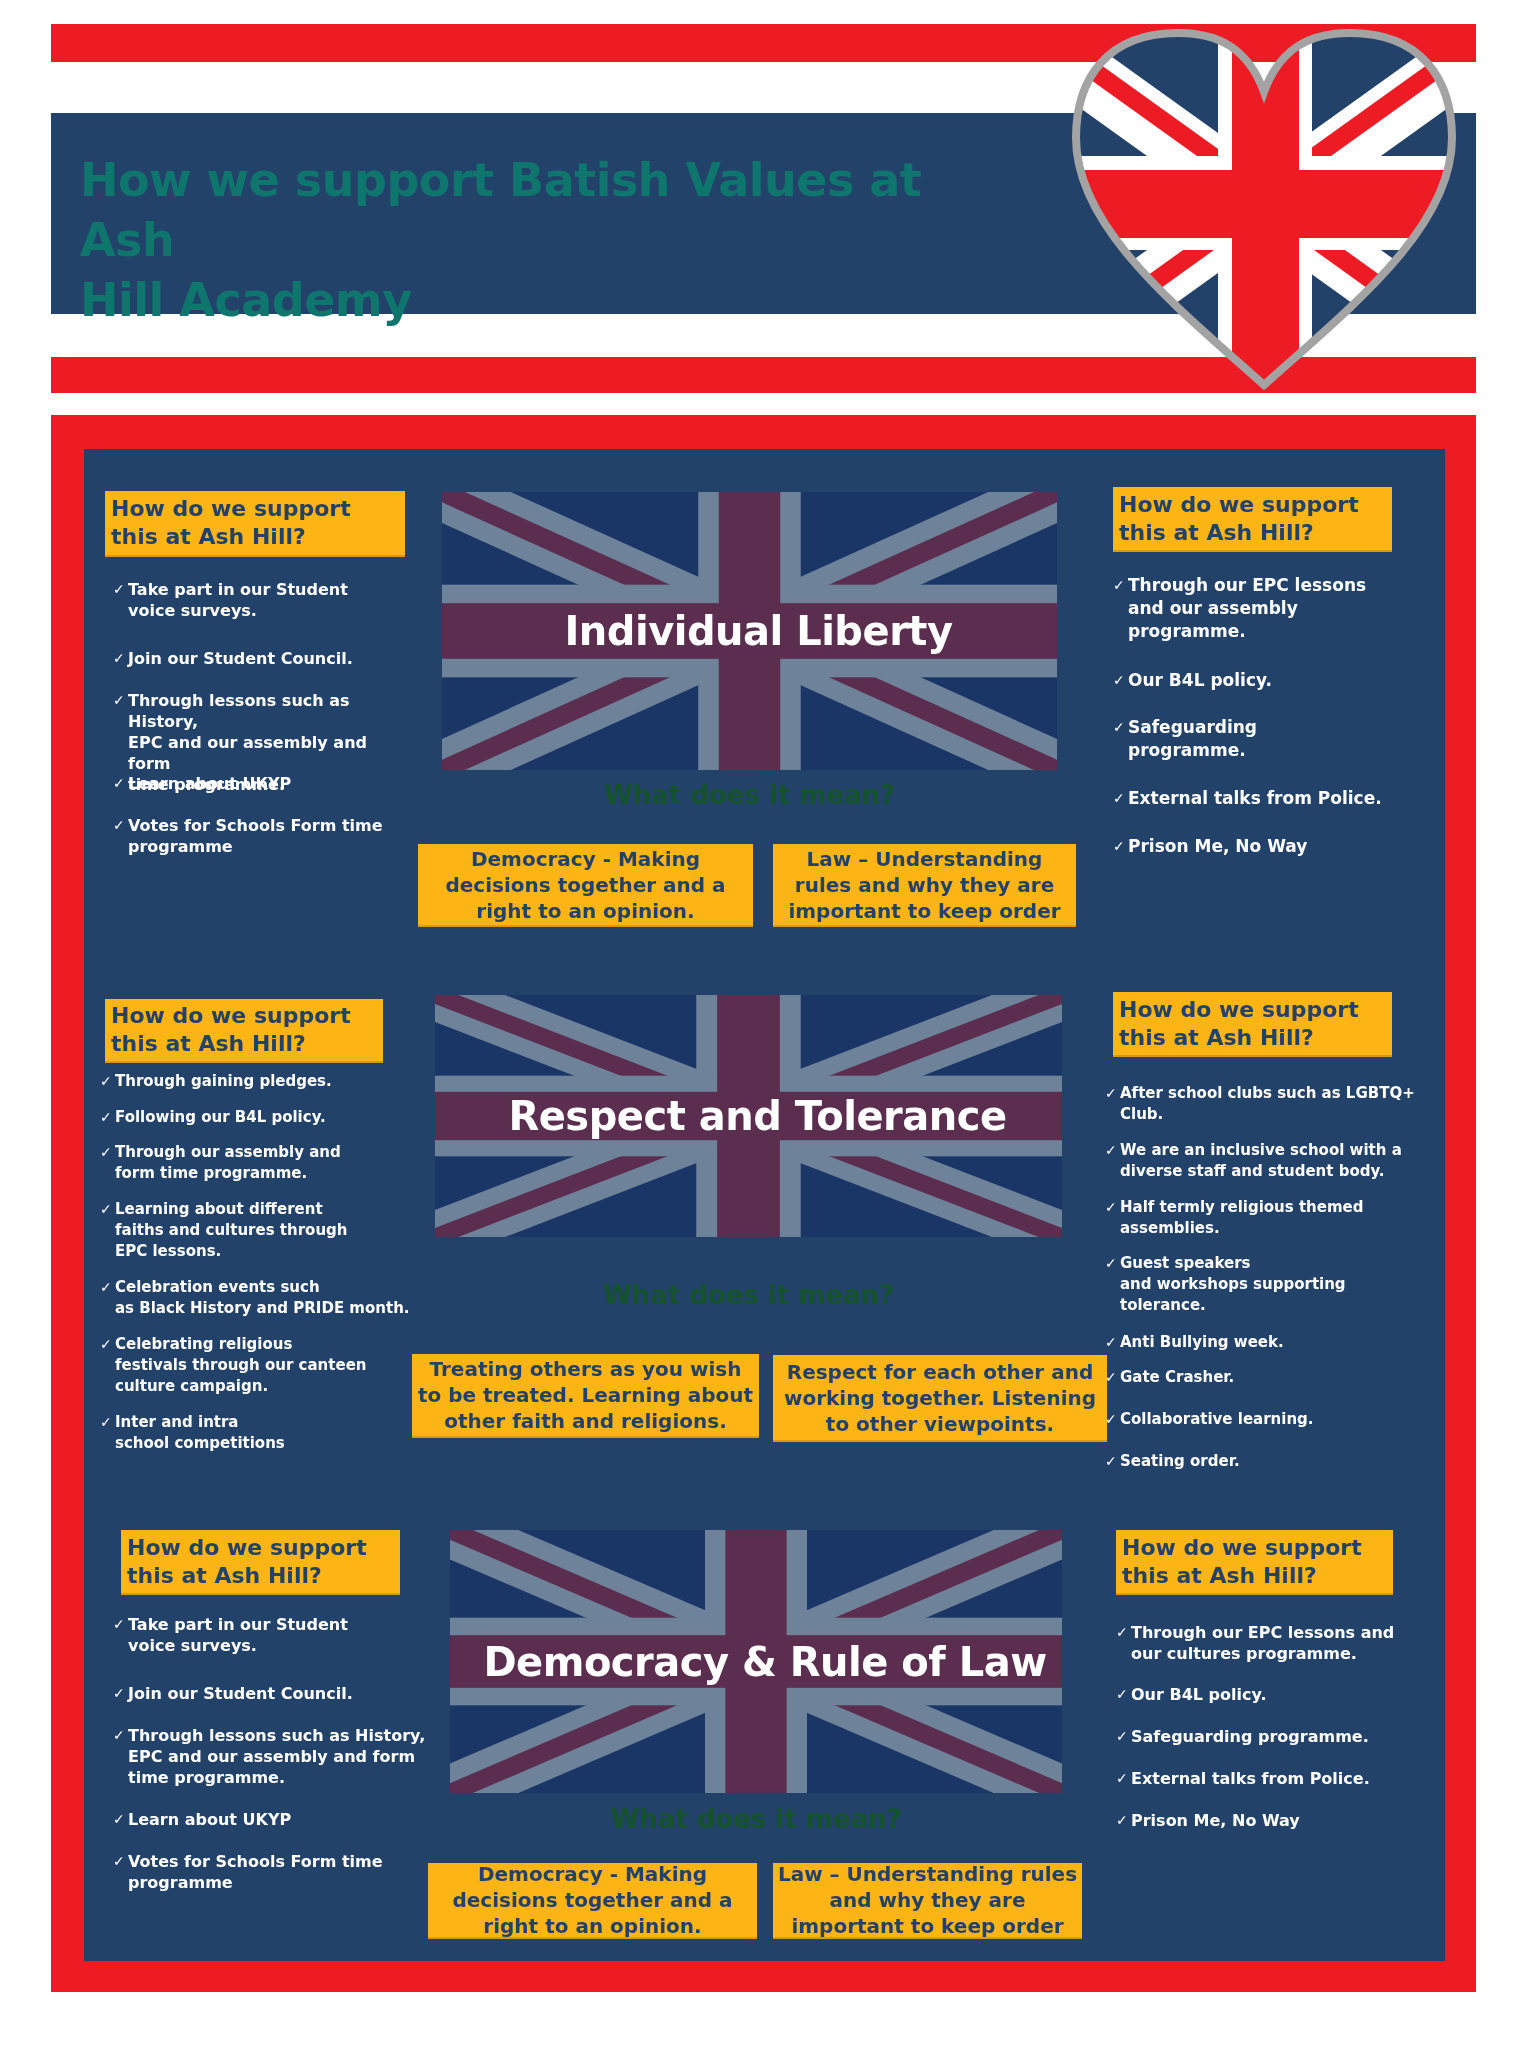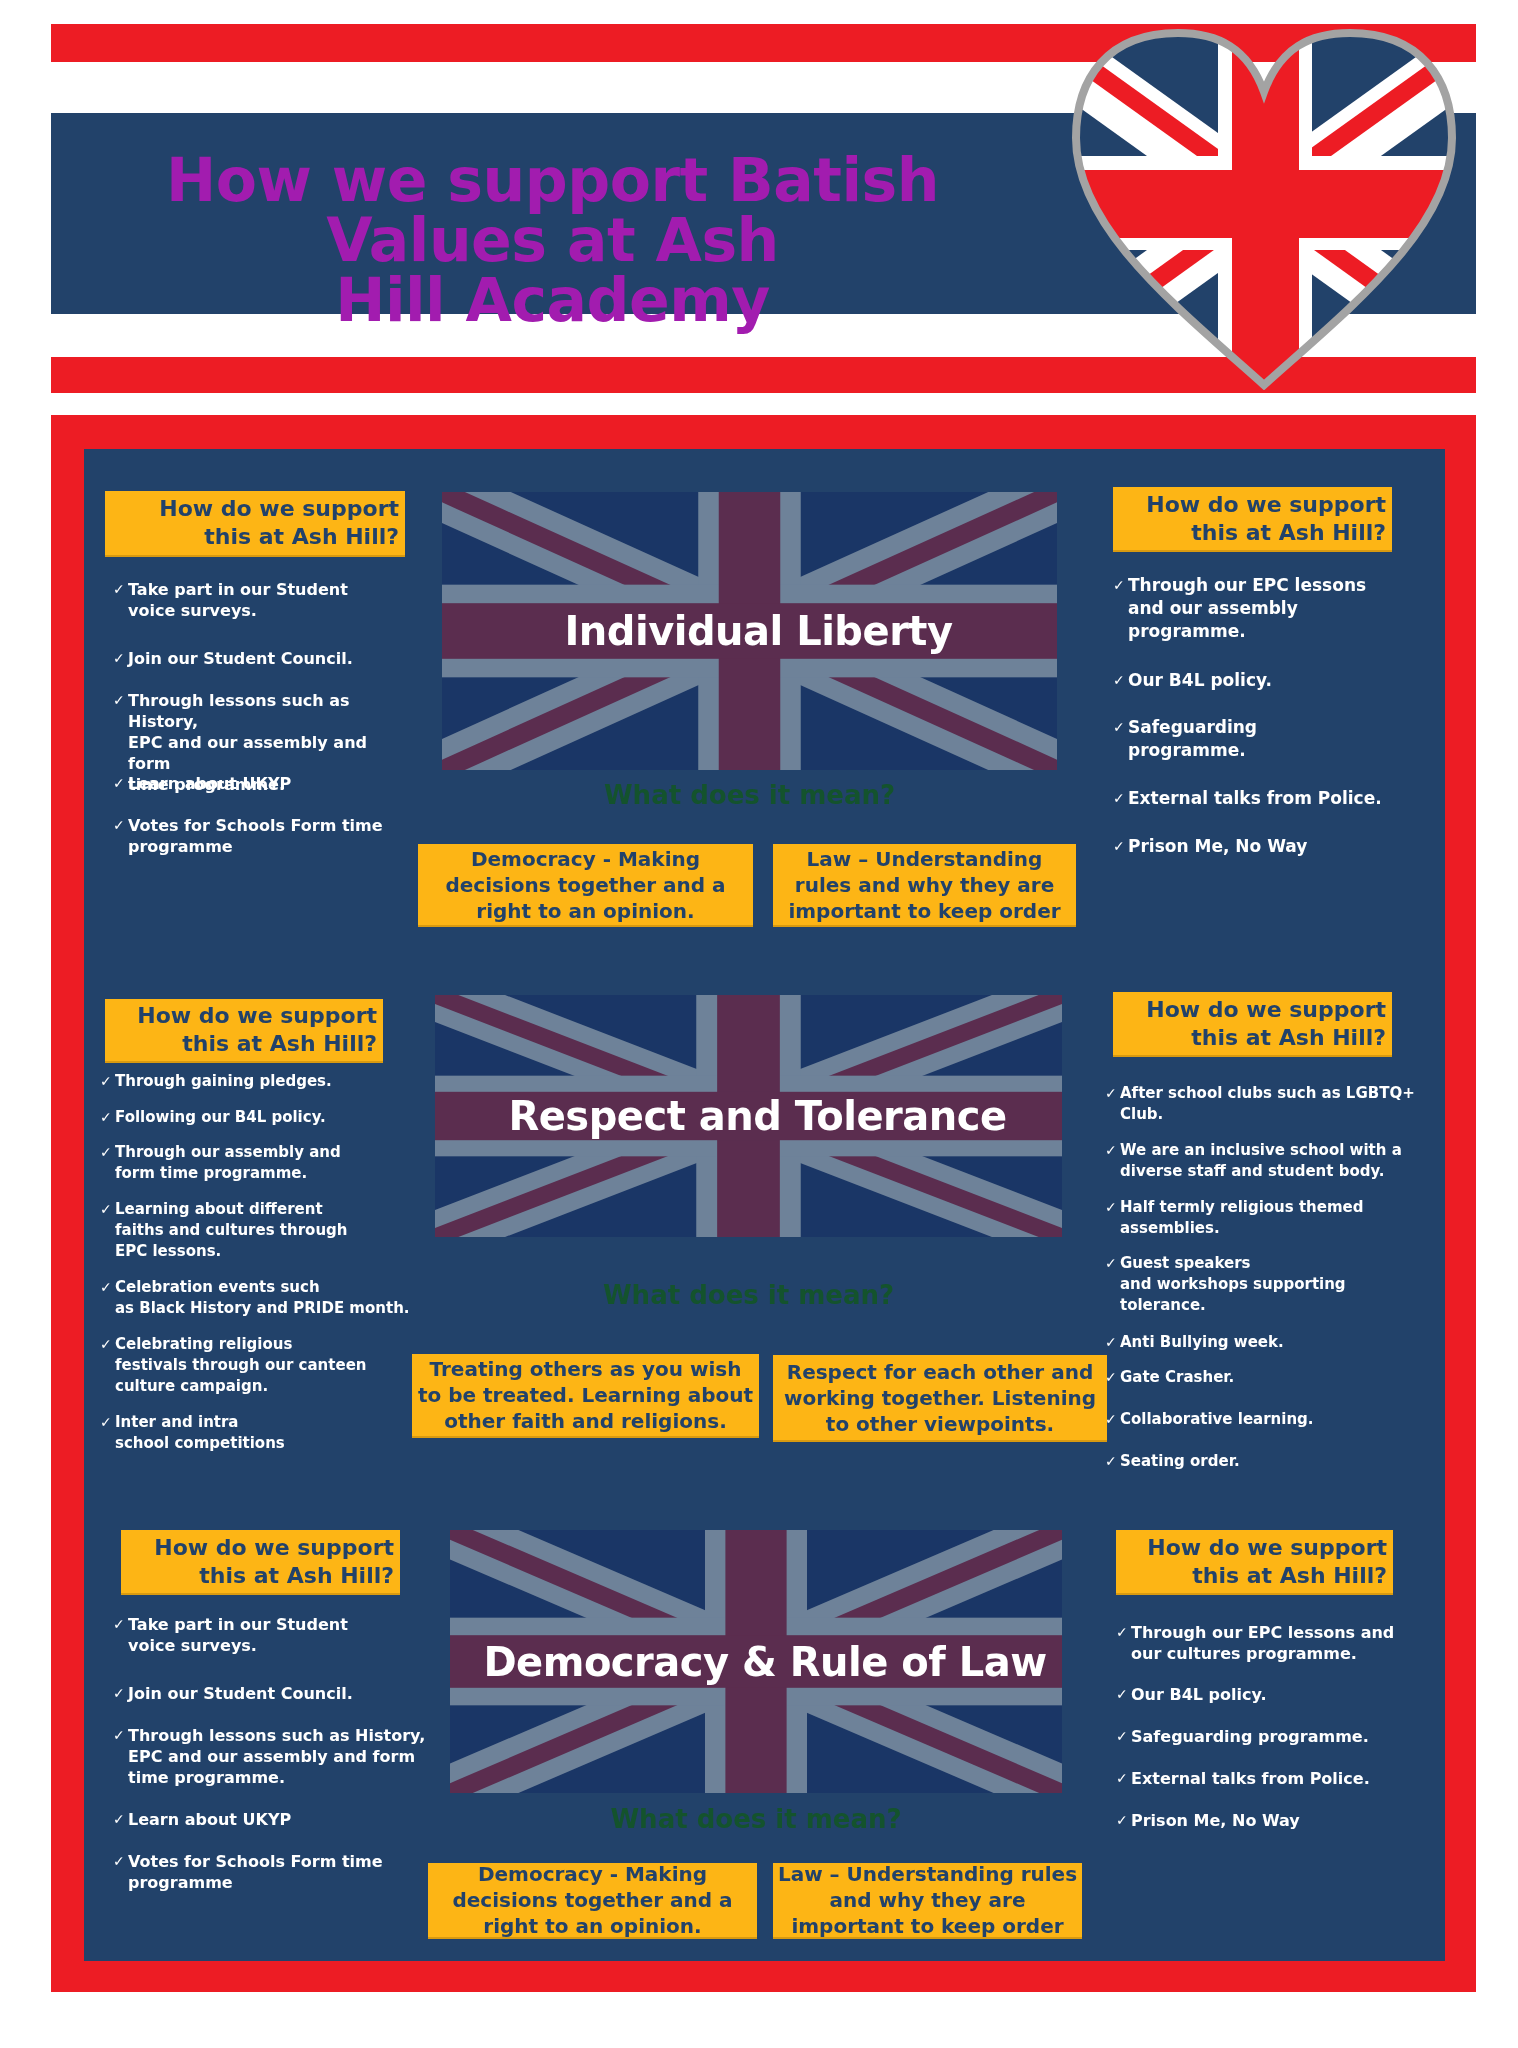--- a/index.html
+++ b/index.html
@@ -1,21 +1,21 @@
 <!DOCTYPE html>
 <html><head>
 <meta charset="utf-8">
 <style>
   html, body { margin:0; padding:0; background:#ffffff; }
   body { width:1518px; height:2048px; position:relative; overflow:hidden; font-family:"DejaVu Sans", sans-serif; }
   .abs { position:absolute; }
   .red { background:#ed1c24; }
   .navy { background:#22426a; }
-  .title { position:absolute; left:80px; top:150px; width:945px; text-align:center; color:#a21caf; font-weight:bold; font-size:60px; line-height:60px; letter-spacing:-0.5px; }
-  .hdrbox { position:absolute; background:#fdb515; color:#22426a; font-weight:bold; font-size:22px; line-height:28px; text-align:right; display:flex; align-items:center; justify-content:center; box-sizing:border-box; padding:2px 6px; border-bottom:2px solid #d99a10; }
+  .title { position:absolute; left:80px; top:150px; width:945px; text-align:left; color:#0f766e; font-weight:bold; font-size:46px; line-height:60px; letter-spacing:-0.5px; }
+  .hdrbox { position:absolute; background:#fdb515; color:#22426a; font-weight:bold; font-size:22px; line-height:28px; text-align:left; display:flex; align-items:center; justify-content:center; box-sizing:border-box; padding:2px 6px; border-bottom:2px solid #d99a10; }
   .list { position:absolute; color:#ffffff; font-weight:bold; font-size:16px; line-height:21px; margin:0; padding:0; list-style:none; }
   .list li { position:absolute; left:0; white-space:pre-line; padding-left:15px; }
   .list li .chk { position:absolute; left:0; top:0; font-weight:normal; font-size:14px; }
   .flag { position:absolute; overflow:hidden; }
   .flag svg { display:block; width:100%; height:100%; }
   .flag .flag-title { position:absolute; left:0; right:0; top:50%; transform:translateY(-50%); text-align:center; color:#ffffff; font-weight:bold; font-size:40px; letter-spacing:-0.5px;padding-left:18px; }
   .mean { position:absolute; color:#14532d; font-weight:bold; font-size:26px; text-align:center; }
   .mbox { position:absolute; background:#fdb515; color:#22426a; font-weight:bold; font-size:20px; line-height:26px; text-align:center; display:flex; align-items:center; justify-content:center; box-sizing:border-box; padding:2px 4px; border-bottom:2px solid #d99a10;margin-top:20px; }
 </style>
 </head>

